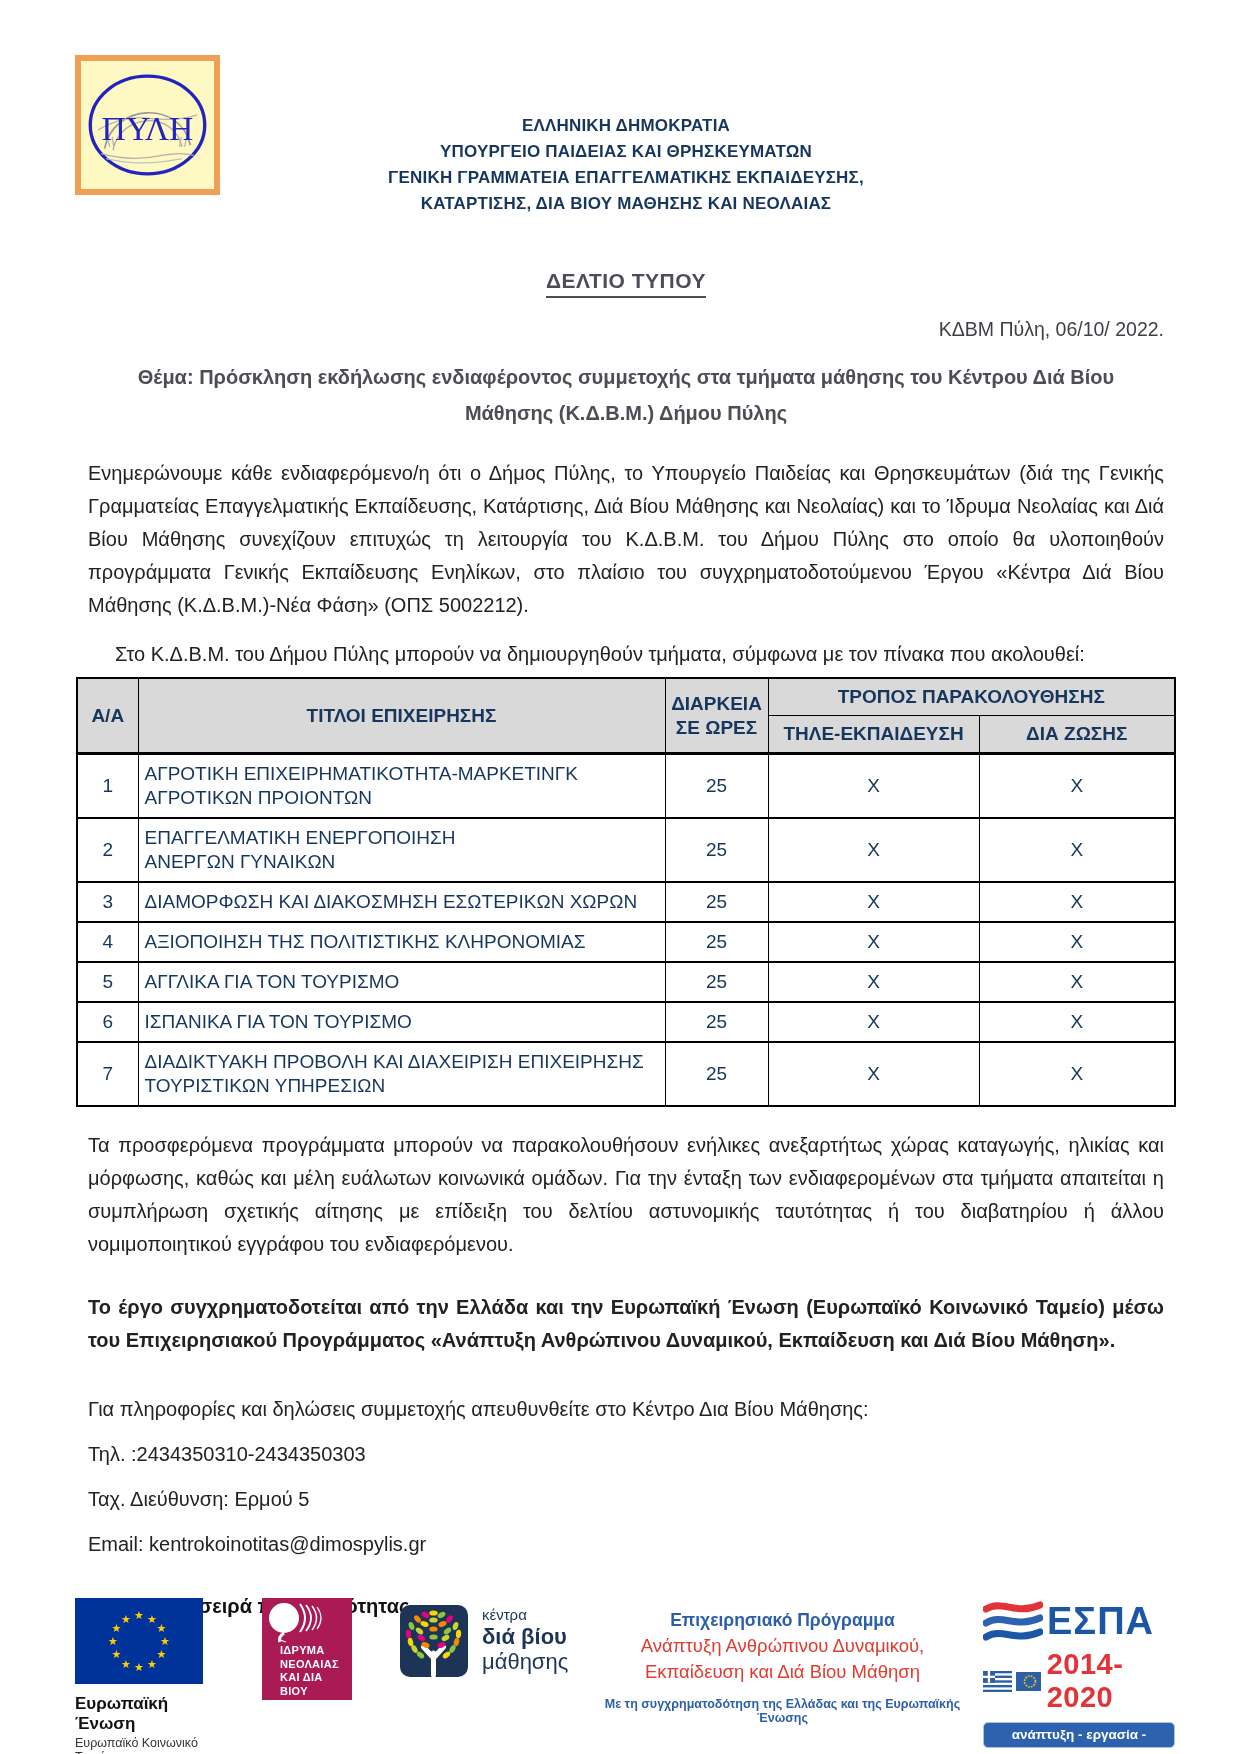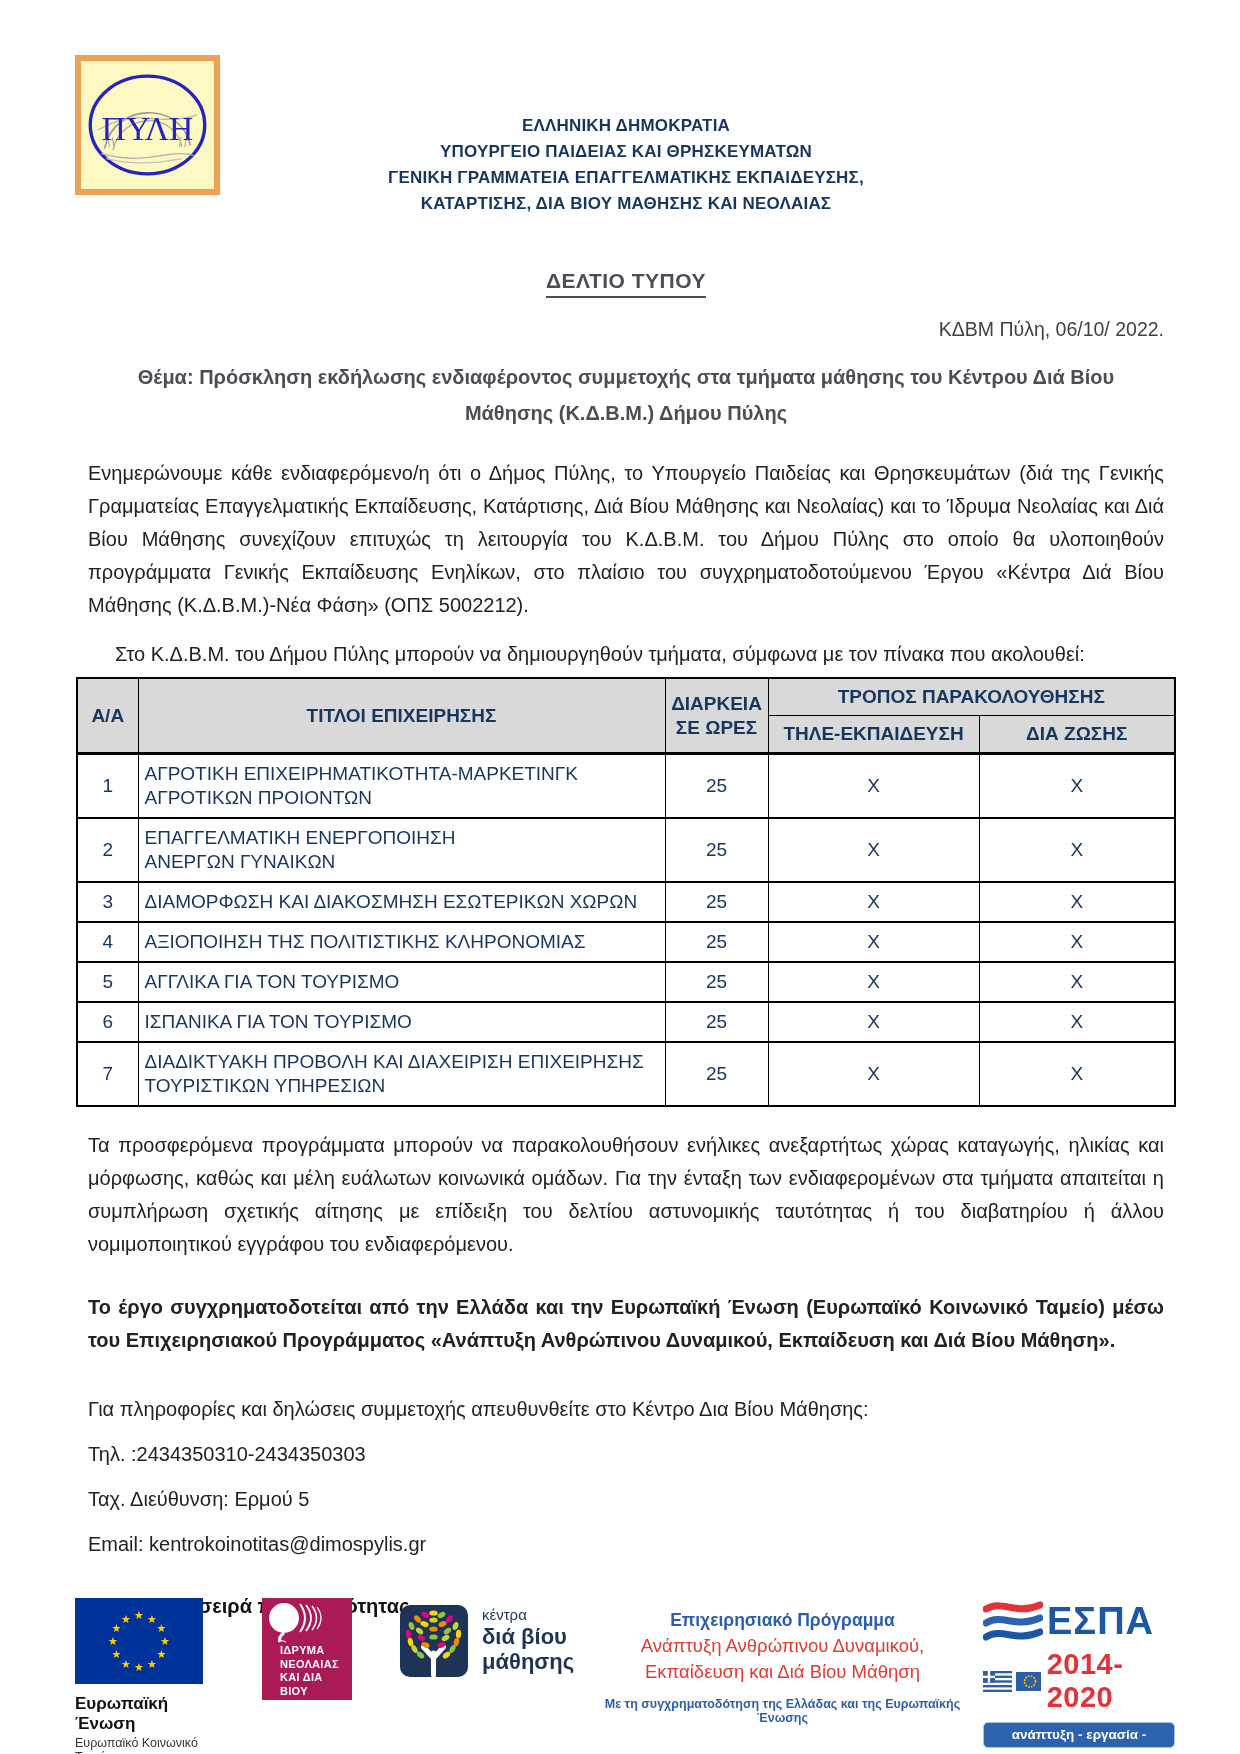--- a/index.html
+++ b/index.html
@@ -77,21 +77,21 @@
   .ined-block svg { position:absolute; left:0; top:0; }
   .ined-text { position:absolute; left:18px; top:46px; color:#fff; font-weight:bold;
     font-size:11px; line-height:13.5px; letter-spacing:.3px; }
 
   .kdvm-block { left:400px; top:7px; }
   .kdvm-square { position:absolute; left:0; top:0; width:68px; height:72px;
     background:#1D3457; border-radius:10px; }
   .kdvm-text { position:absolute; left:82px; top:2px; color:#1D3457; line-height:1; }
   .kdvm-l1 { font-size:15px; }
   .kdvm-l2 { font-size:22px; font-weight:bold; margin-top:4px; }
-  .kdvm-l3 { font-size:22px; font-weight:bold; margin-top:3px; }
+  .kdvm-l3 { font-size:22px; font-weight:normal; margin-top:3px; }
 
   .prog-block { left:600px; top:12px; width:365px; text-align:center; }
   .prog-l1 { color:#2D5FA8; font-weight:bold; font-size:17.5px; }
   .prog-l2, .prog-l3 { color:#E03C31; font-weight:normal; font-size:18.5px; margin-top:4px; }
   .prog-cof { color:#2D5FA8; font-weight:bold; font-size:12.5px; margin-top:14px; }
 
   .espa-block { left:983px; top:0; width:192px; }
   .espa-row1 { display:flex; align-items:center; }
   .espa-name { font-size:38px; font-weight:bold; color:#1C57A5; letter-spacing:1px;
     margin-left:4px; }

